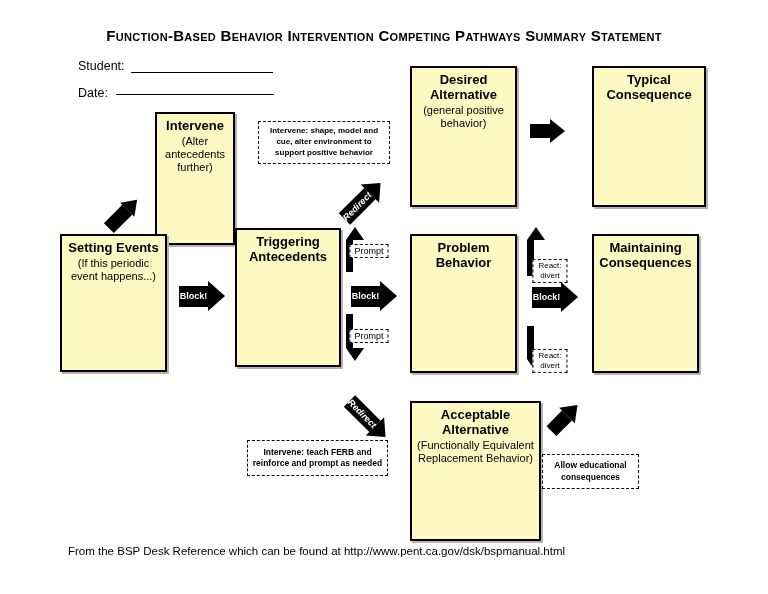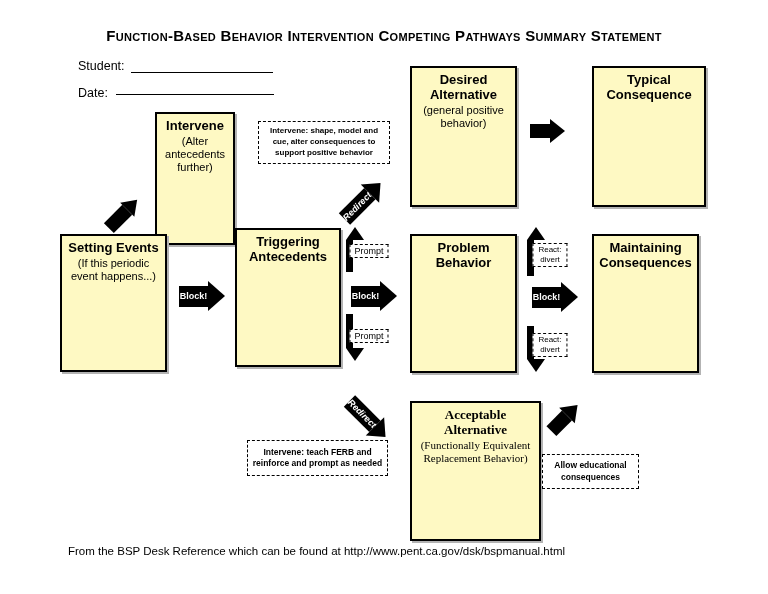--- a/index.html
+++ b/index.html
@@ -43,21 +43,21 @@
   
   .vgroup { position:absolute; display:flex; flex-direction:column; align-items:flex-start; z-index:3; }
   .head-up { width:0; height:0; border-left:9px solid transparent; border-right:9px solid transparent; border-bottom:13px solid #000; }
   .head-down { width:0; height:0; border-left:9px solid transparent; border-right:9px solid transparent; border-top:13px solid #000; }
   .vshaft { width:7px; background:#000; }
   .vlabel {
     position:absolute; left:50%; transform:translateX(-50%);
     background:#fff; border:1.5px dashed #000; font-size:9px; font-weight:normal;
     padding:1px 4px; white-space:nowrap; text-align:center; z-index:4;
   }
-  .vlabel.small { font-size:8px; line-height:1.25; padding:1px 5px; }
+  .vlabel.small { font-size:8px; line-height:1.25; padding:1px 5px;margin-top:16px; }
 
   .footer { position:absolute; font-size:11.5px; }
 </style>
 </head>
 <body>
 
 <div class="page">
 
   <div class="title">Function-Based Behavior Intervention Competing Pathways Summary Statement</div>
 
@@ -90,26 +90,26 @@
   </div>
 
   <div class="box" style="left:410px; top:234px; width:107px; height:139px;">
     <div class="t">Problem Behavior</div>
   </div>
 
   <div class="box" style="left:592px; top:234px; width:107px; height:139px;">
     <div class="t">Maintaining Consequences</div>
   </div>
 
-  <div class="box" style="left:410px; top:401px; width:131px; height:140px;font-family:Liberation Serif, serif;">
+  <div class="box" style="left:410px; top:401px; width:131px; height:140px;">
     <div class="t">Acceptable Alternative</div>
     <div class="s">(Functionally Equivalent Replacement Behavior)</div>
   </div>
 
-  <div class="note" style="left:258px; top:121px; width:132px; height:43px;">Intervene: shape, model and cue, alter consequences to support positive behavior</div>
+  <div class="note" style="left:258px; top:121px; width:132px; height:43px;">Intervene: shape, model and cue, alter environment to support positive behavior</div>
   <div class="note" style="left:247px; top:440px; width:141px; height:36px; font-size:8.5px;">Intervene: teach FERB and reinforce and prompt as needed</div>
   <div class="note" style="left:542px; top:454px; width:97px; height:35px; font-size:8.5px;">Allow educational consequences</div>
 
   <div class="harrow" style="left:179px; top:281px;">
     <div class="body" style="width:29px; height:21px;">Block!</div>
     <div class="head" style="border-width:15px 0 15px 17px;"></div>
   </div>
   <div class="harrow" style="left:351px; top:281px;">
     <div class="body" style="width:29px; height:21px;">Block!</div>
     <div class="head" style="border-width:15px 0 15px 17px;"></div>

